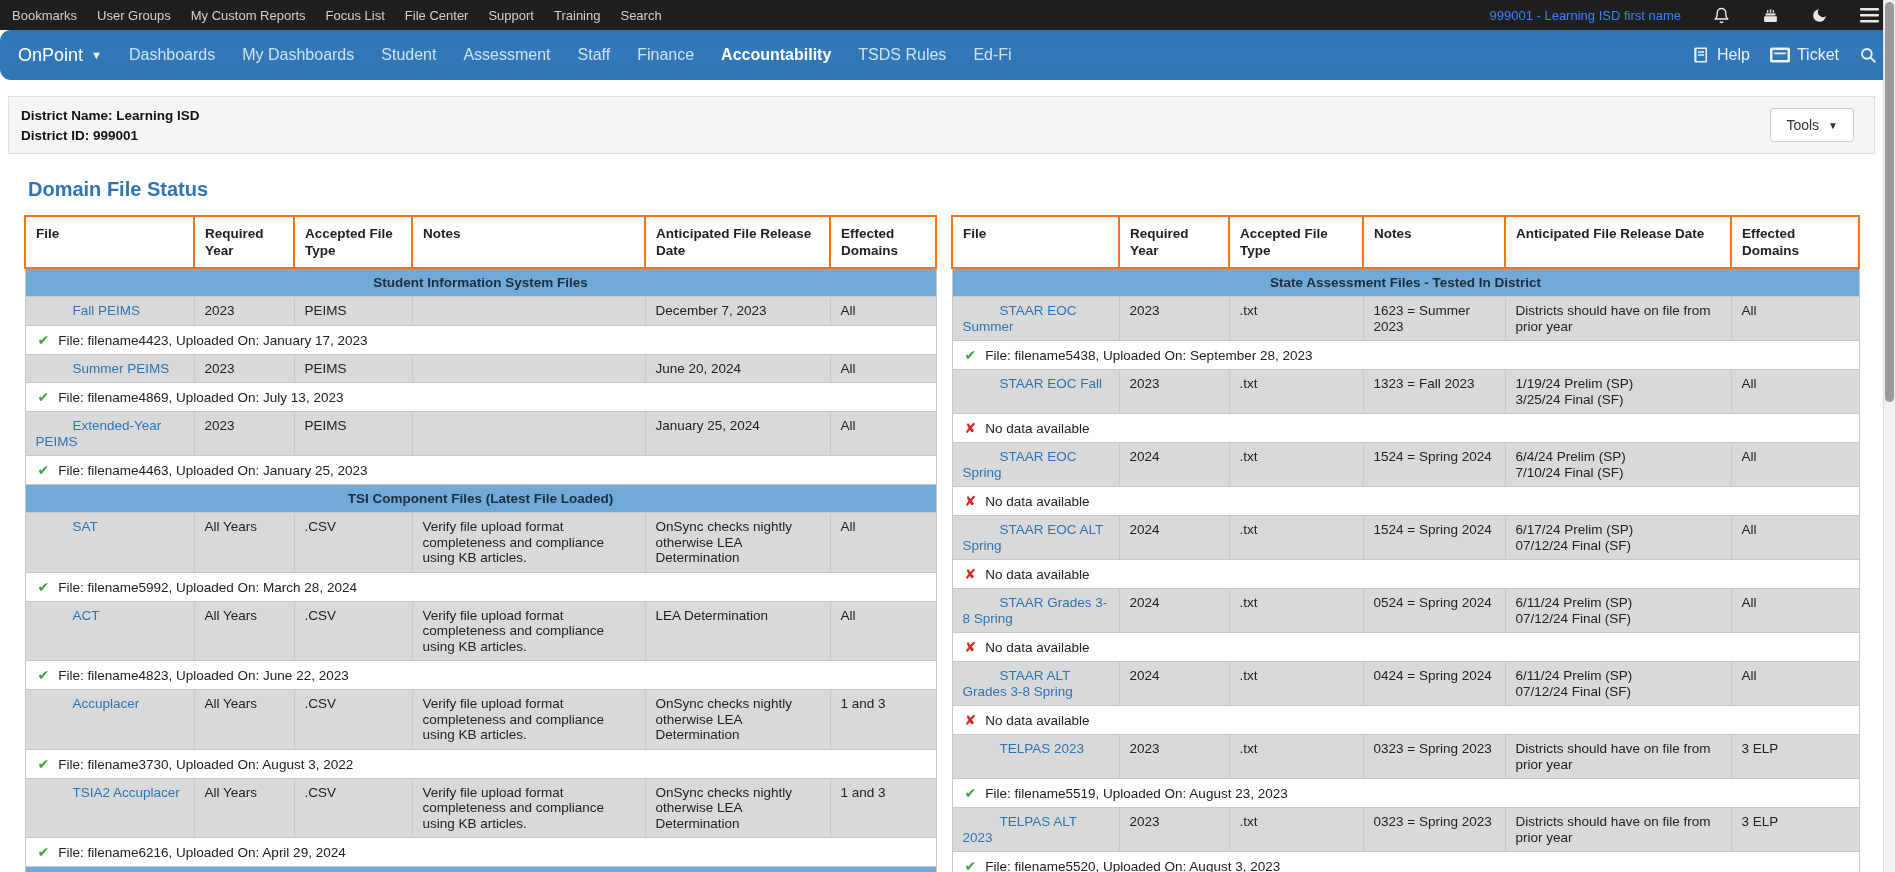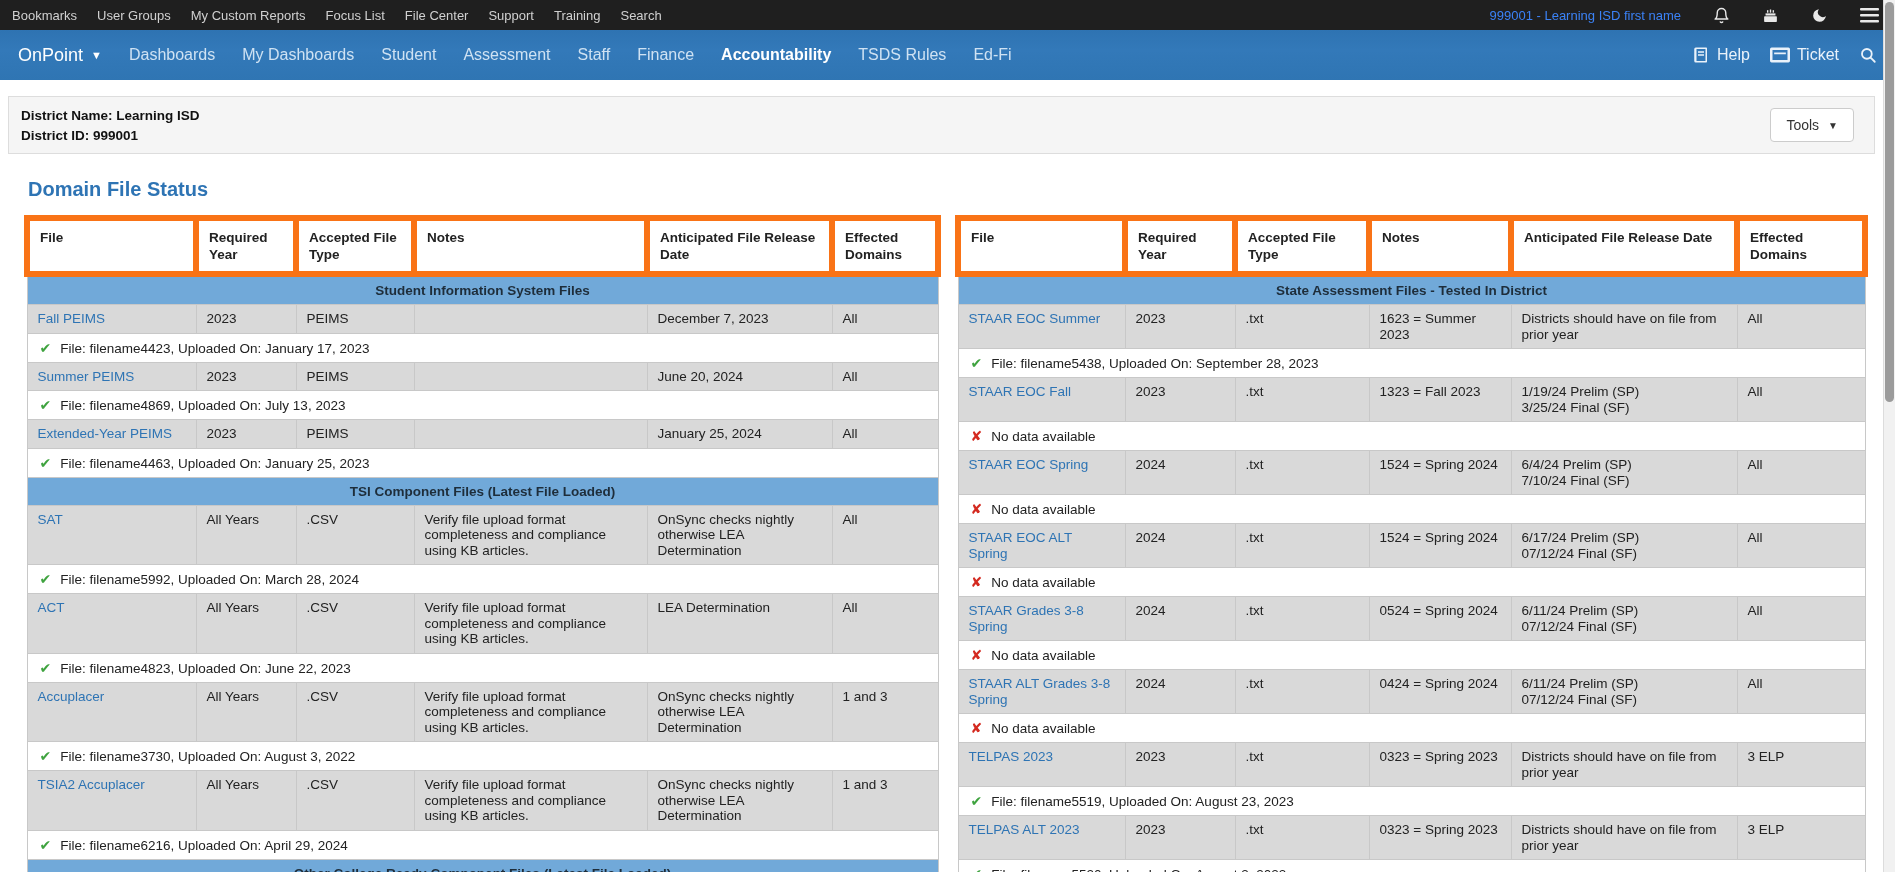--- a/index.html
+++ b/index.html
@@ -15,21 +15,21 @@
   }
   .topbar-menu { display:flex; align-items:center; gap:20px; }
   .topbar-menu .tb-item { cursor:pointer; white-space:nowrap; }
   .topbar-right { margin-left:auto; display:flex; align-items:center; gap:32px; color:#3b82f6; }
   .topbar-right .account { font-size:13px; }
   .tb-icon { display:inline-flex; align-items:center; color:#e8e8e8; cursor:pointer; }
   .tb-icon svg { display:block; }
   
   .navbar {
     height:50px; background:linear-gradient(180deg,#2e73b2,#3379b9 40%,#2f75b3);
-    display:flex; align-items:center; padding:0 18px; font-size:16px; color:#cfe2f3;
+    display:flex; align-items:center; padding:0 18px; font-size:16px; color:#cfe2f3;border-radius:11px;
   }
   .brand { color:#fff; font-size:18px; display:flex; align-items:center; gap:8px; cursor:pointer; }
   .brand .caret { font-size:11px; color:#fff; }
   .nav-items { display:flex; align-items:center; gap:27px; margin-left:27px; }
   .nav-item { cursor:pointer; white-space:nowrap; }
   .nav-item.active { color:#fff; font-weight:bold; }
   .navbar-right { margin-left:auto; display:flex; align-items:center; gap:20px; color:#eaf2fa; }
   .nav-util { display:flex; align-items:center; gap:7px; cursor:pointer; }
   
   .district-panel {
@@ -50,32 +50,32 @@
   .tables-wrap { display:flex; align-items:flex-start; gap:14px; padding-left:24px; }
   table.ftable { border-collapse:collapse; table-layout:fixed; background:#fff; font-size:13.5px; }
   table.t0 { width:911px; }
   table.t1 { width:907px; }
   .t0 col.c0{width:169px}.t0 col.c1{width:100px}.t0 col.c2{width:118px}
   .t0 col.c3{width:233px}.t0 col.c4{width:185px}.t0 col.c5{width:106px}
   .t1 col.c0{width:167px}.t1 col.c1{width:110px}.t1 col.c2{width:134px}
   .t1 col.c3{width:142px}.t1 col.c4{width:226px}.t1 col.c5{width:128px}
   .ftable th {
     text-align:left; vertical-align:top; padding:8px 10px; font-size:13.5px; line-height:17px;
-    font-weight:bold; color:#222; background:#fff; border:6px solid #f97316; height:46px;
+    font-weight:bold; color:#222; background:#fff; border:2px solid #f97316; height:46px;
   }
   .ftable td { border:1px solid #c8c8c8; }
   td.section {
     background:#71a9d9; text-align:center; font-weight:bold; color:#1e2d3a;
     padding:6px 8px; font-size:13.5px;
   }
   tr.filerow td {
     background:#d9d9d9; padding:6px 10px; vertical-align:top;
     line-height:15.5px; color:#222; white-space:pre-line;
   }
-  tr.filerow td a { color:#2e74b4; text-decoration:none; cursor:pointer; }
+  tr.filerow td a { color:#2e74b4; text-decoration:none; cursor:pointer;margin-left:37px; }
   td.status { background:#fff; padding:6px 10px 6px 12px; color:#222; }
   .st-ic { font-weight:bold; margin-right:9px; font-size:14px; }
   .st-ok { color:#3fa33f; }
   .st-no { color:#d42a20; }
   
   .vscrollbar {
     position:fixed; top:0; right:0; width:12px; height:872px;
     background:#f1f1f1; border-left:1px solid #dcdcdc;
   }
   .vscrollbar .thumb {

